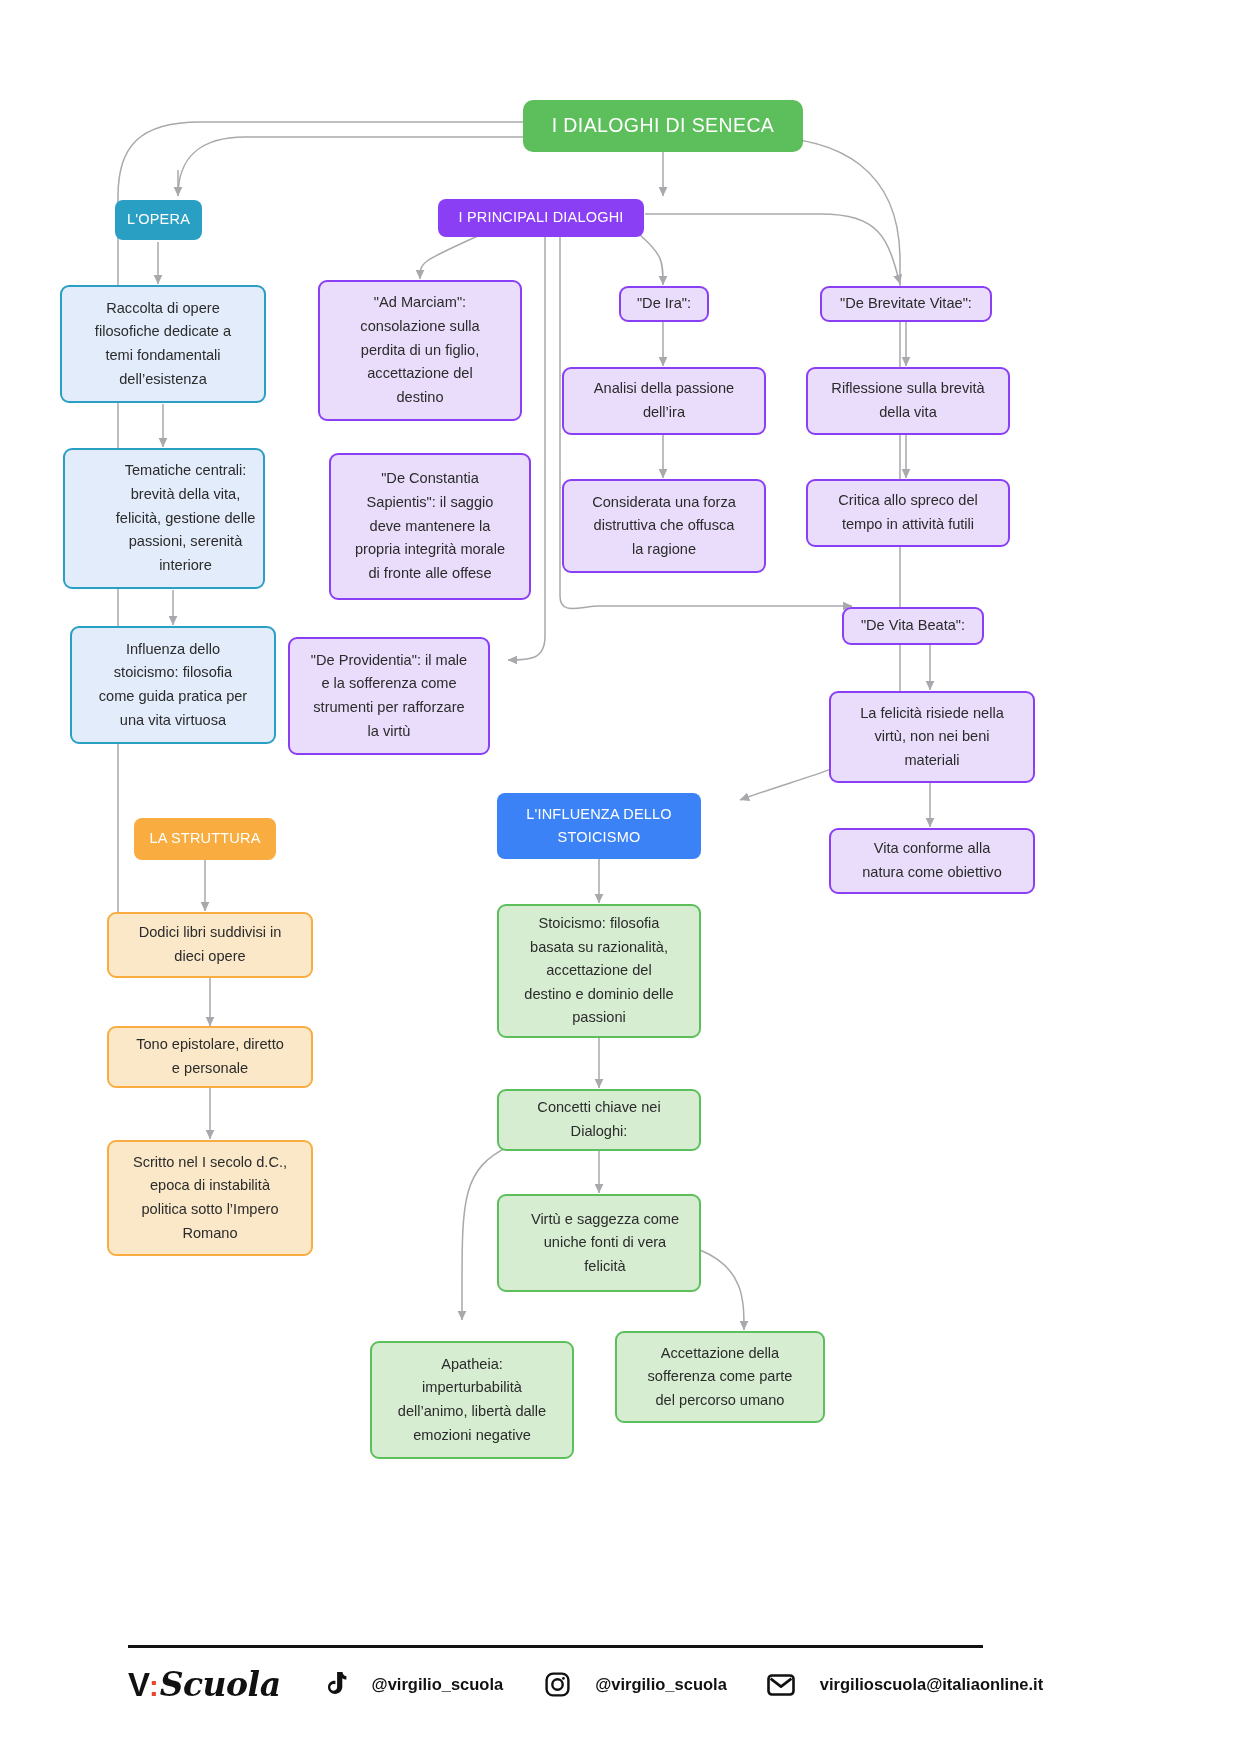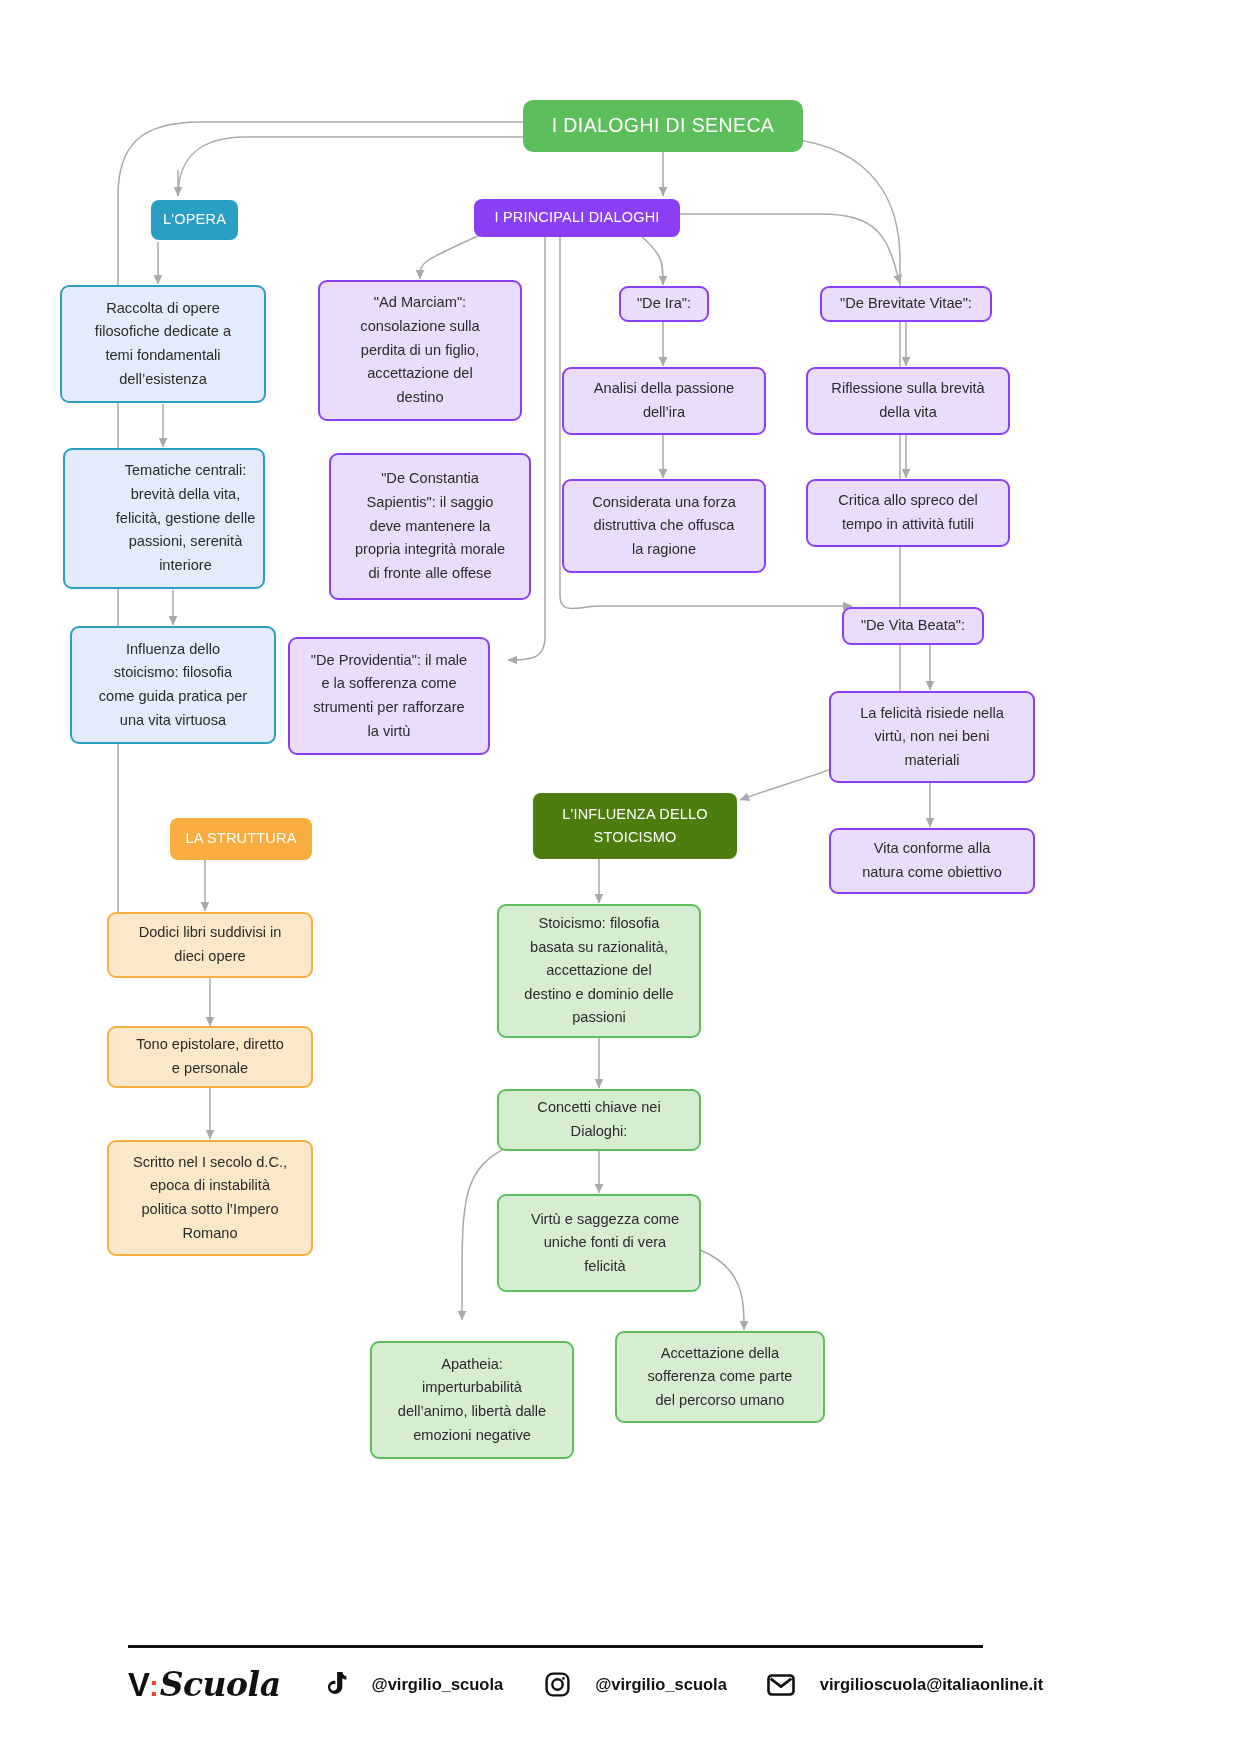--- a/index.html
+++ b/index.html
@@ -43,26 +43,25 @@
     font-size: 19.5px;
     letter-spacing: 0.4px;
     border-radius: 10px;
   }
   
   .n-cat {
     color: #ffffff;
     font-size: 14.5px;
     letter-spacing: 0.2px;
     border-radius: 8px;
-    margin-left: 36px;
   }
   .cat-blue   { background: #2a9fc4; }
   .cat-purple { background: #8b3ff5; }
   .cat-orange { background: #f9ad40; }
-  .cat-green  { background: #4d7c0f; }
+  .cat-green  { background: #3b82f6; }
   
   .n-leaf {
     font-size: 14.6px;
     color: #2b2b2b;
     border-width: 2px;
     border-style: solid;
   }
   .leaf-blue {
     background: #e3ecfb;
     border-color: #2a9fc4;

